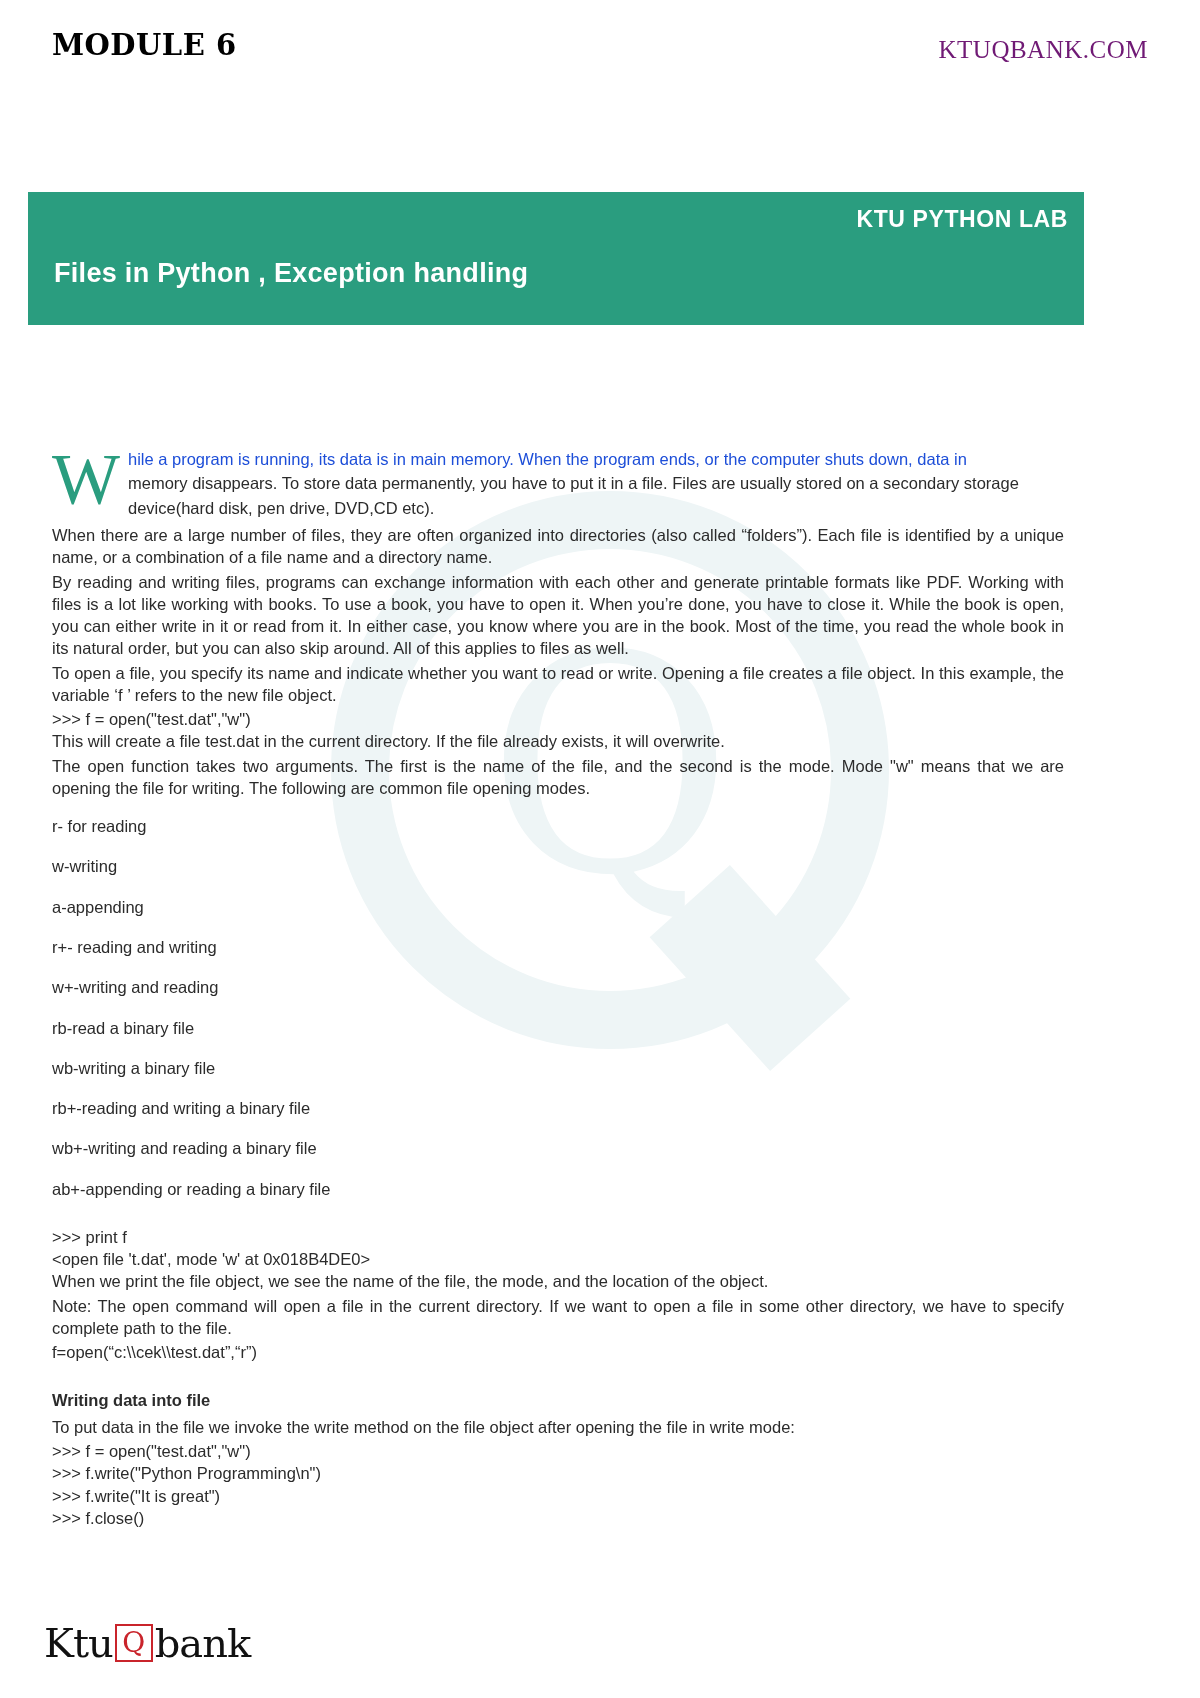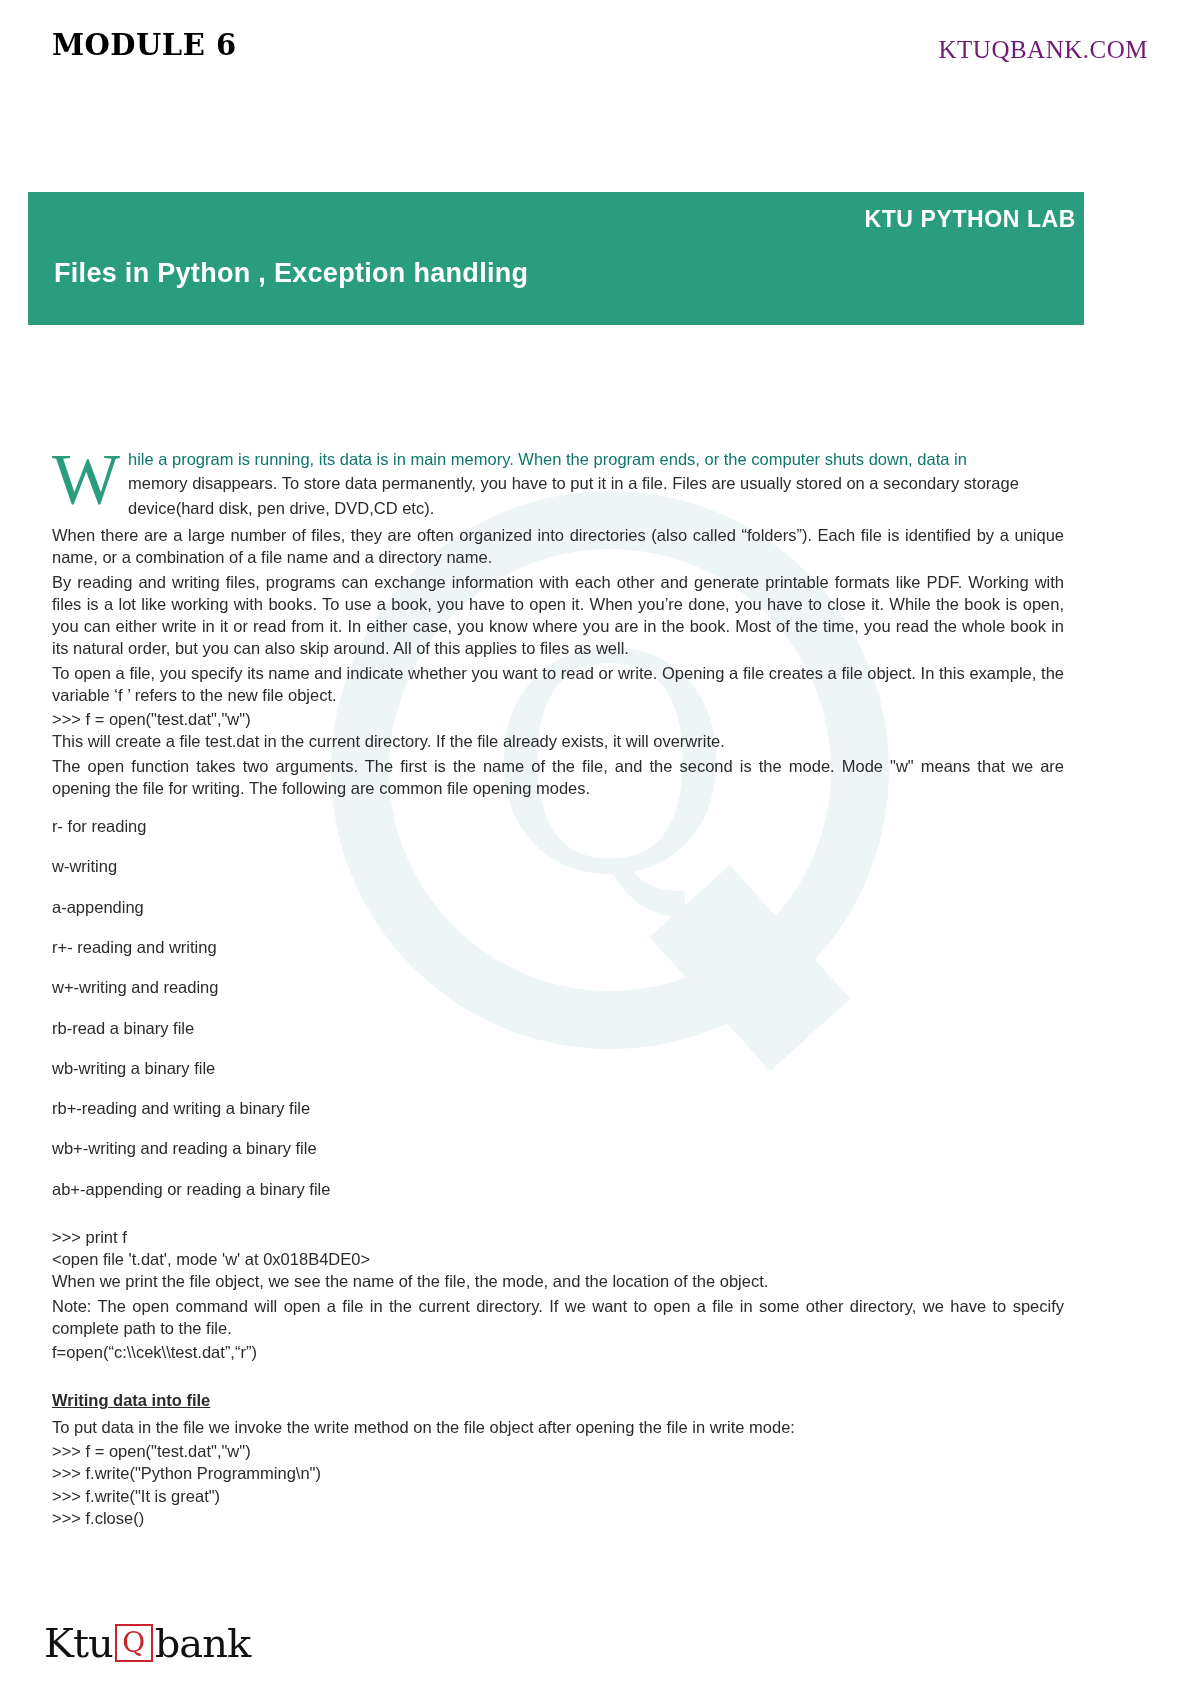--- a/index.html
+++ b/index.html
@@ -69,21 +69,21 @@
     position: absolute;
     left: 28px;
     top: 192px;
     width: 1056px;
     height: 133px;
     background: #2a9d7f;
     color: #ffffff;
   }
   .banner-kicker {
     position: absolute;
-    right: 8px;
+    right: 16px;
     top: 14px;
     font-size: 23px;
     font-weight: bold;
     letter-spacing: 0.6px;
   }
   .banner-title {
     position: absolute;
     left: 26px;
     top: 66px;
     font-size: 27px;
@@ -109,38 +109,37 @@
   .dropcap {
     float: left;
     font-family: "Liberation Serif", serif;
     font-size: 72px;
     line-height: 0.82;
     color: #2a9d7f;
     margin: 2px 8px 0 0;
     font-weight: normal;
   }
   .lead {
-    color: #0f766e;
+    color: #1d4ed8;
   }
   .p {
     margin: 0 0 2px 0;
     text-align: justify;
   }
   .modes { margin-top: 16px; }
   .modes .m {
     margin: 0 0 18px 0;
   }
   .gap-block { margin-top: 26px; }
   .code {
     margin: 0;
   }
   .subhead {
     font-weight: bold;
     margin: 26px 0 4px 0;
-    text-decoration: underline;
   }
 
   
   .footer-logo {
     position: absolute;
     left: 44px;
     bottom: 32px;
     display: flex;
     align-items: center;
     font-family: "DejaVu Serif", serif;

